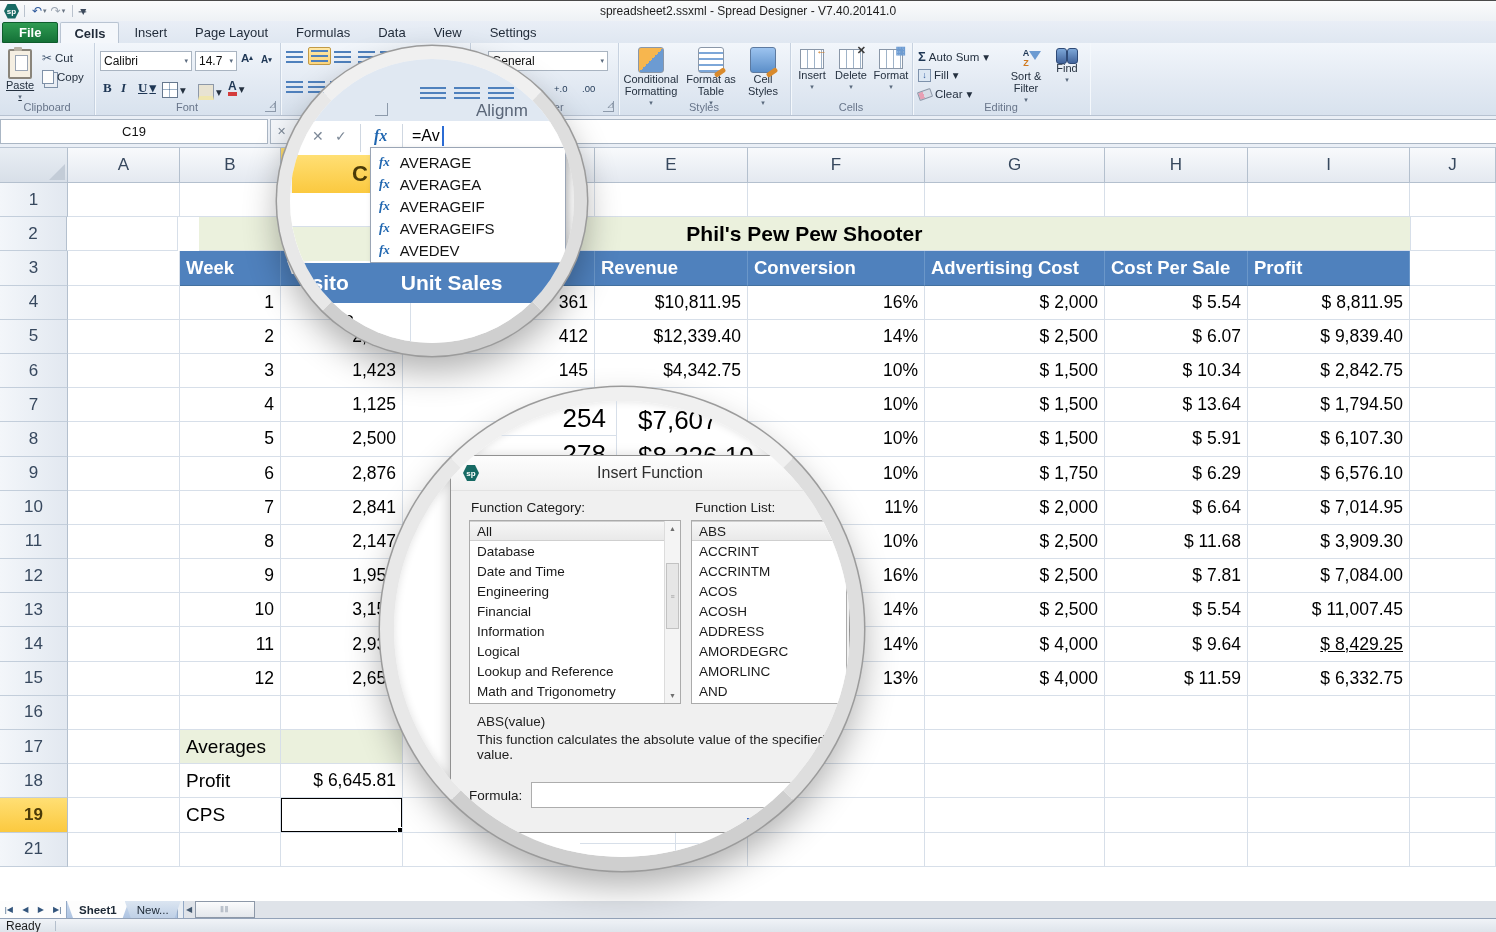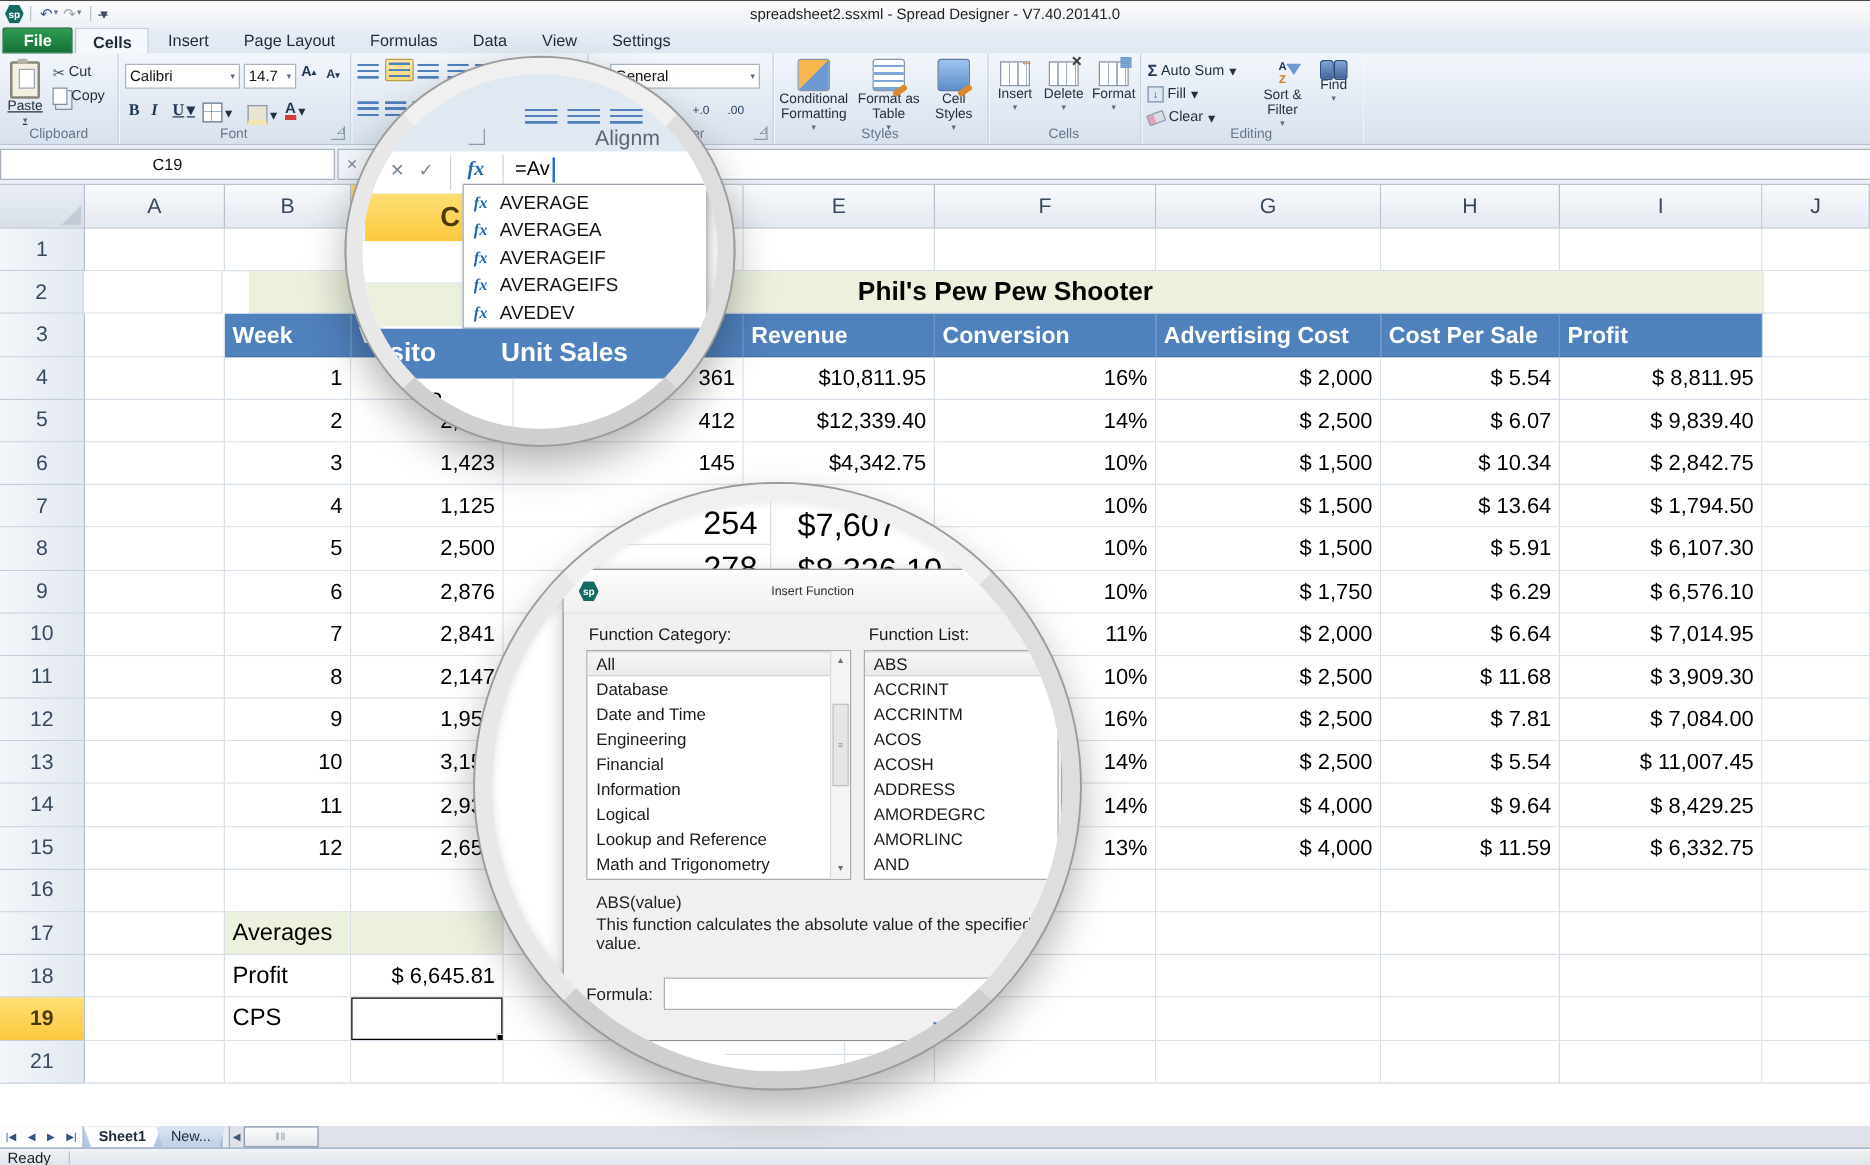--- a/index.html
+++ b/index.html
@@ -104,21 +104,21 @@
 .lens-bot{left:380px;top:386px;width:456px;height:456px;border-width:14px;}
 .fxg{font-family:"Liberation Serif",serif;font-style:italic;font-weight:bold;color:#1f66b0;}
 .mdrop{position:absolute;left:80px;top:88px;width:196px;height:116px;background:#fff;border:1px solid #9aa5b5;box-shadow:3px 3px 6px rgba(0,0,0,.25);box-sizing:border-box;padding-top:3px;}
 .mitem{display:flex;align-items:center;height:22px;font-size:15px;color:#141414;padding-left:8px;}
 .mitem .fxg{font-size:13px;margin-right:10px;}
 .gline{position:absolute;background:#d7dfe9;}
 
 .dlg{position:absolute;left:56px;top:54px;width:400px;height:378px;background:#f0f0f0;border:1px solid #919191;box-shadow:0 4px 14px rgba(0,0,0,.25);box-sizing:border-box;}
 .dtitle{height:34px;background:linear-gradient(#fdfdfd,#f0f0f0);border-bottom:1px solid #e2e2e2;display:flex;align-items:center;position:relative;}
 .dtitle .applogo{margin-left:12px;width:16px;height:16px;font-size:8px;}
-.dtitle .ttx{position:absolute;left:0;right:0;text-align:center;font-size:10px;color:#2e2e2e;}
+.dtitle .ttx{position:absolute;left:0;right:0;text-align:center;font-size:16px;color:#2e2e2e;}
 .dlabel{position:absolute;font-size:13.5px;color:#1a1a1a;}
 .lbox{position:absolute;background:#fff;border:1px solid #ababab;box-sizing:border-box;overflow:hidden;}
 .litem{height:20px;font-size:13.5px;color:#1a1a1a;display:flex;align-items:center;padding-left:7px;}
 .litem.sel{background:linear-gradient(#f6f6f6,#e9e9e9);border-top:1px solid #cfcfcf;border-bottom:1px solid #cfcfcf;box-sizing:border-box;}
 .vscroll{position:absolute;right:0;top:0;bottom:0;width:15px;background:#f4f4f4;border-left:1px solid #dcdcdc;}
 .vscroll .ar{position:absolute;left:0;right:0;height:15px;display:flex;align-items:center;justify-content:center;font-size:7px;color:#6f6f6f;}
 .vscroll .thumb{position:absolute;left:1px;right:1px;top:42px;height:64px;background:#e6e6e6;border:1px solid #c2c2c2;display:flex;align-items:center;justify-content:center;color:#9a9a9a;font-size:7px;}
 .dinput{position:absolute;background:#fff;border:1px solid #adadad;box-sizing:border-box;}
 .bluecorner{position:absolute;width:12px;height:10px;border-left:2px solid #3b6cc5;border-top:2px solid #3b6cc5;}
 </style>
@@ -522,21 +522,21 @@
         <div class="grow" style="height: 34.19px;">
           <div class="rh">14</div>
           <div class="gc" style="width: 112px;"></div>
           <div class="gc num" style="width: 101px;">11</div>
           <div class="gc num" style="width: 122px;">2,935</div>
           <div class="gc num" style="width: 192px;"></div>
           <div class="gc num" style="width: 153px;"></div>
           <div class="gc num" style="width: 177px;">14%</div>
           <div class="gc num" style="width: 180px;">$ 4,000</div>
           <div class="gc num" style="width: 143px;">$ 9.64</div>
-          <div class="gc num" style="width: 162px;">$ 8,429.25</div>
+          <div class="gc num" style="width: 162px; text-decoration: underline;">$ 8,429.25</div>
           <div class="gc" style="width: 86px;"></div>
         </div>
         <div class="grow" style="height: 34.19px;">
           <div class="rh">15</div>
           <div class="gc" style="width: 112px;"></div>
           <div class="gc num" style="width: 101px;">12</div>
           <div class="gc num" style="width: 122px;">2,654</div>
           <div class="gc num" style="width: 192px;"></div>
           <div class="gc num" style="width: 153px;"></div>
           <div class="gc num" style="width: 177px;">13%</div>

